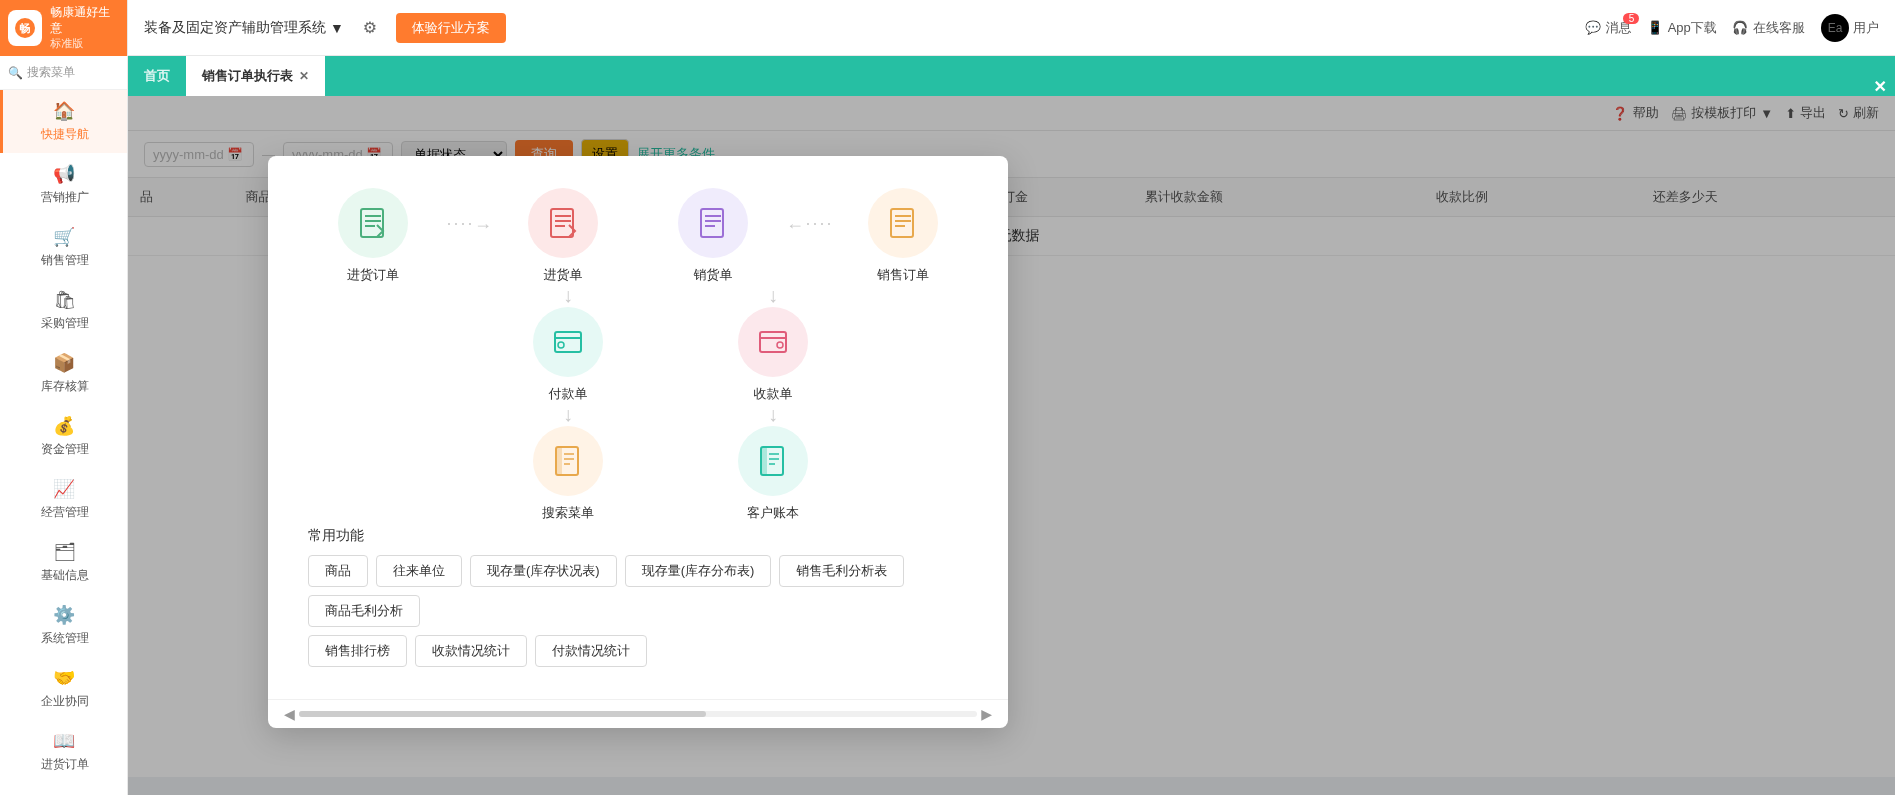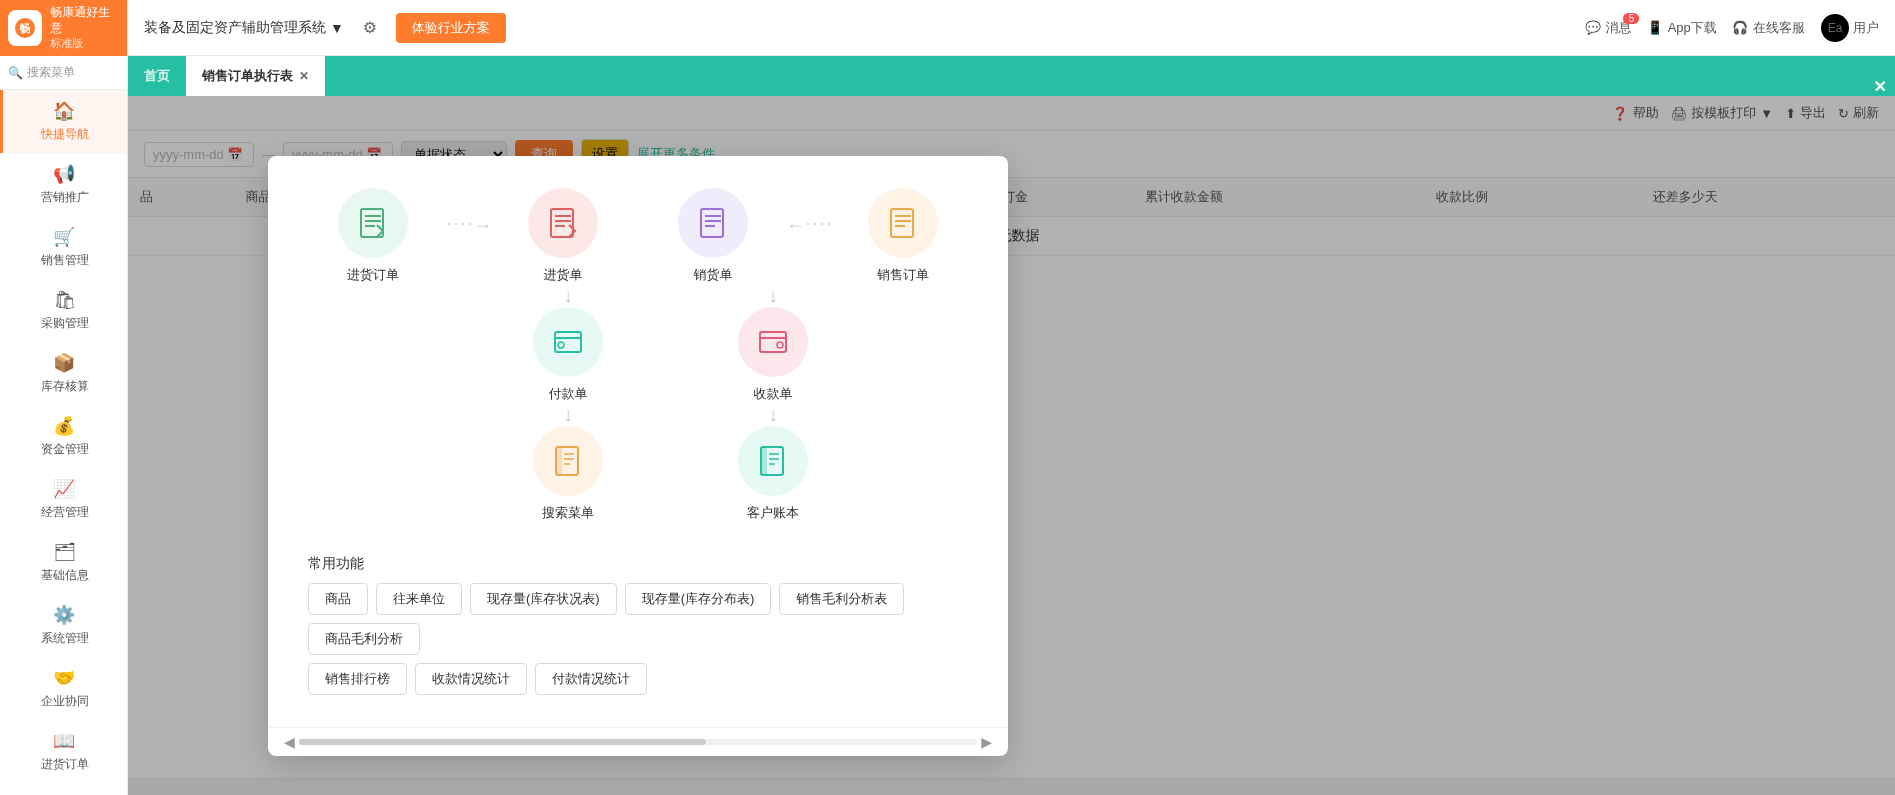--- a/index.html
+++ b/index.html
@@ -74,21 +74,21 @@
     .flow-circle.green { background: #e8f8f0; }
     .flow-circle.red-light { background: #fde8e8; }
     .flow-circle.purple { background: #f0ecfc; }
     .flow-circle.orange { background: #fff3e6; }
     .flow-circle.teal { background: #e6f9f5; }
     .flow-circle.pink { background: #fce8ec; }
     .flow-label { font-size: 13px; color: #333; text-align: center; }
     .flow-arrow-h-dashed { color: #ccc; font-size: 14px; letter-spacing: -2px; margin-bottom: 28px; display: flex; align-items: center; padding: 0 8px; }
 
     
-    .common-functions { margin-top: 33px; }
+    .common-functions { margin-top: 5px; }
     .common-title { font-size: 14px; color: #333; margin-bottom: 10px; }
     .func-btns { display: flex; flex-wrap: wrap; gap: 8px; margin-bottom: 8px; }
     .func-btn { border: 1px solid #d9d9d9; border-radius: 4px; padding: 6px 16px; font-size: 13px; cursor: pointer; background: #fff; color: #333; }
 
     
     .popup-scrollbar { padding: 8px 0; border-top: 1px solid #f0f0f0; display: flex; align-items: center; gap: 4px; padding: 6px 16px; }
     .scrollbar-track { flex: 1; height: 6px; background: #f0f0f0; border-radius: 3px; }
     .scrollbar-thumb { width: 60%; height: 6px; background: #ccc; border-radius: 3px; }
     .scroll-arrow { color: #999; cursor: pointer; font-size: 14px; }
   </style>

